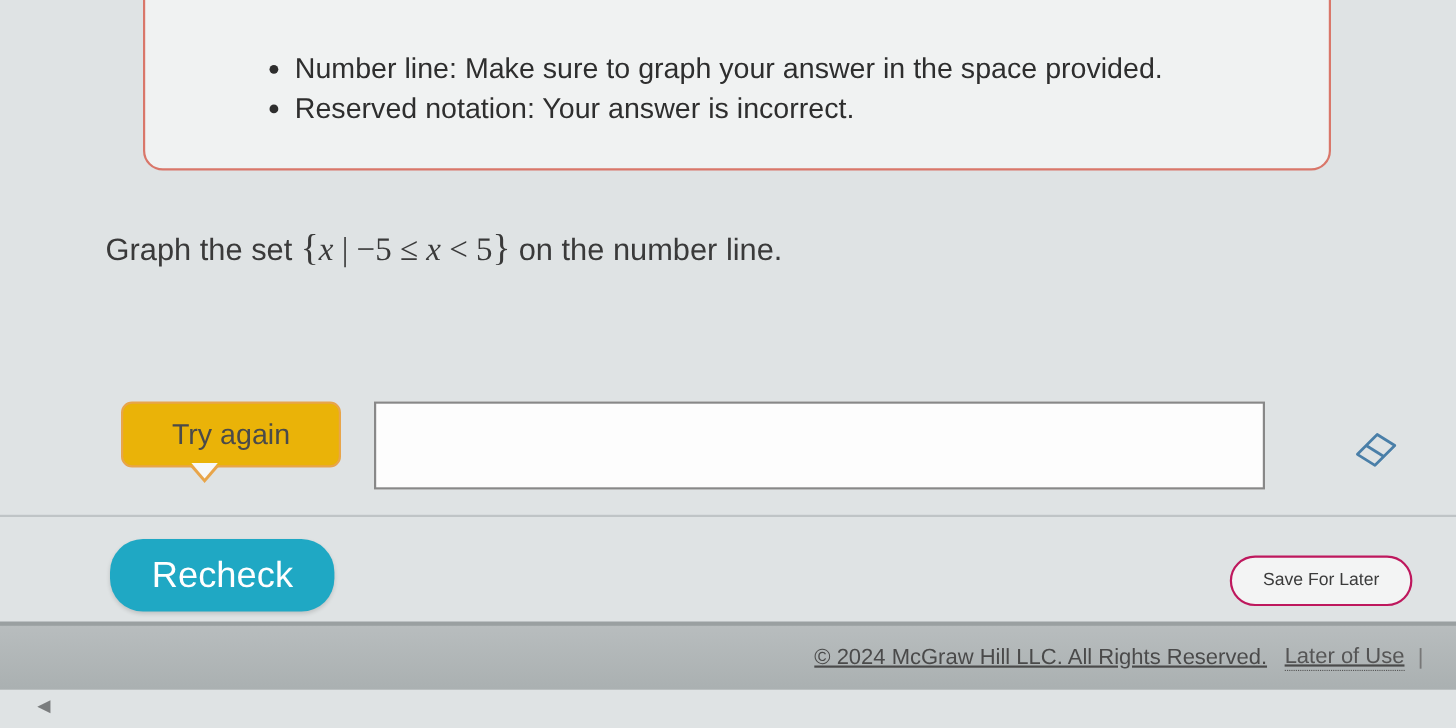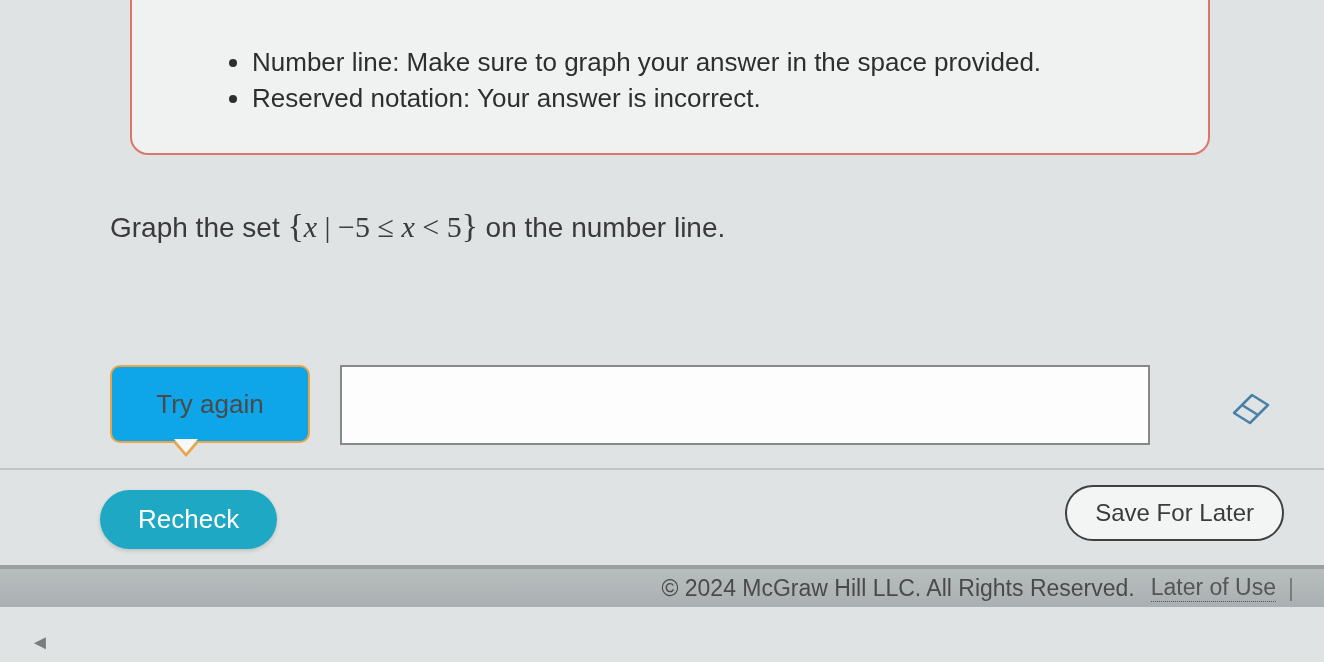--- a/index.html
+++ b/index.html
@@ -19,49 +19,49 @@
     width: 1080px;
     height: 175px;
     border: 2px solid #d9776a;
     border-radius: 18px;
     background: #f0f2f2;
     padding: 30px 40px 20px 120px;
   }
   .feedback-box ul {
     list-style: disc;
     margin-top: 32px;
-    margin-left: 0;
+    margin-left: 16px;
     font-size: 26px;
     line-height: 1.4;
     color: #2e2e2e;
   }
   .question-block {
     position: absolute;
     top: 200px;
-    left: 110px;
+    left: 96px;
     right: 60px;
     font-size: 28px;
     line-height: 1.5;
     color: #3a3a3a;
   }
   .math-set {
     font-family: "Times New Roman", serif;
     font-size: 30px;
   }
   .math-set .brace { font-size: 34px; }
   .math-set .it { font-style: italic; }
   .try-bubble {
     position: absolute;
     top: 365px;
     left: 110px;
     width: 200px;
-    height: 78px;
+    height: 60px;
     border: 2px solid #e8a54a;
     border-radius: 10px;
-    background: #0ea5e9;
+    background: #eab308;
     display: flex;
     align-items: center;
     justify-content: center;
     font-size: 26px;
     color: #4a4a4a;
   }
   .try-bubble::after {
     content: "";
     position: absolute;
     bottom: -16px;
@@ -110,51 +110,52 @@
     height: 2px;
     background: #bfc4c6;
   }
   .recheck-btn {
     position: absolute;
     top: 490px;
     left: 100px;
     padding: 14px 38px;
     background: #1fa8c4;
     color: #fff;
-    font-size: 26px;
+    font-size: 33px;
     border-radius: 30px;
     border: none;
     cursor: pointer;
     box-shadow: 0 2px 4px rgba(0,0,0,0.15);
   }
   .save-btn {
     position: absolute;
-    top: 485px;
+    top: 505px;
     right: 40px;
     padding: 12px 28px;
     background: #f3f4f4;
     color: #3b3b3b;
-    font-size: 24px;
-    border: 2px solid #404040;
+    font-size: 16px;
+    border: 2px solid #be185d;
     border-radius: 30px;
     cursor: pointer;
   }
   .footer-bar {
     position: absolute;
     top: 565px;
     left: 0; right: 0;
-    height: 42px;
+    height: 62px;
     background: linear-gradient(#b8bdbe,#aab0b1);
     border-top: 4px solid #9aa0a1;
     display: flex;
     align-items: center;
     justify-content: flex-end;
     padding-right: 30px;
-    font-size: 23px;
+    font-size: 20px;
     color: #4a4a4a;
+    text-decoration: underline;
   }
   .footer-bar .terms {
     color: #555;
     margin-left: 16px;
     border-bottom: 1px dotted #555;
     cursor: pointer;
   }
   .footer-bar .pipe { margin-left: 12px; color: #777; }
   .scroll-arrow {
     position: absolute;

